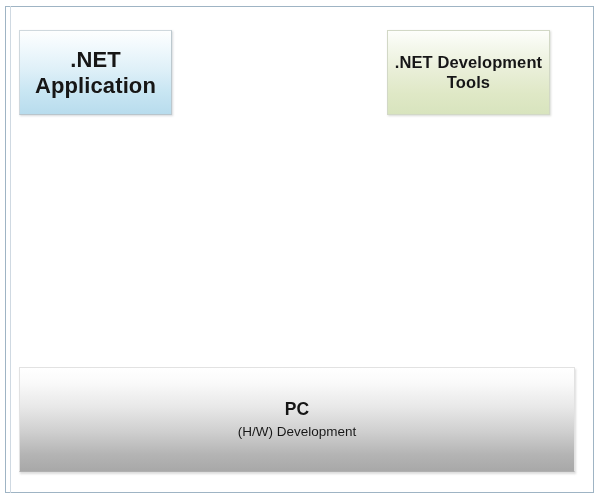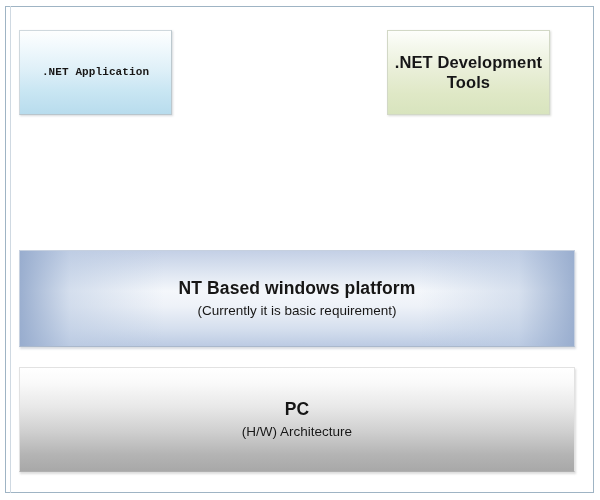--- a/index.html
+++ b/index.html
@@ -76,21 +76,21 @@
         #fdfefe 0%,
         #f3fafd 16%,
         #dff0f8 46%,
         #c9e6f3 72%,
         #b8dced 100%);
     border: 1px solid #cfd8dd;
     border-bottom-color: #b9c5cc;
     border-right-color: #bcc8ce;
     box-shadow: 1px 1px 2px rgba(120,130,140,0.30);
   }
-  #app-box .title { font-size: 11px; font-family: Liberation Mono, monospace; }
+  #app-box .title { font-size: 22px; }
 
   
   #tools-box {
     left: 387px;
     top: 30px;
     width: 163px;
     height: 85px;
     background: linear-gradient(to bottom,
         #fdfefb 0%,
         #f5f8ed 18%,
@@ -180,23 +180,19 @@
 
   <div class="layer" id="app-box">
     <div class="title">.NET Application</div>
   </div>
 
   <div class="layer" id="tools-box">
     <div class="title">.NET Development Tools</div>
   </div>
 
 
-  <div class="layer" id="platform-band">
-    <div class="title">NT Based windows platform</div>
-    <div class="subtitle">(Currently it is basic requirement)</div>
-  </div>
 
   <div class="layer" id="pc-band">
     <div class="title">PC</div>
-    <div class="subtitle">(H/W) Architecture</div>
+    <div class="subtitle">(H/W) Development</div>
   </div>
 
 </div>
 
 </body></html>

